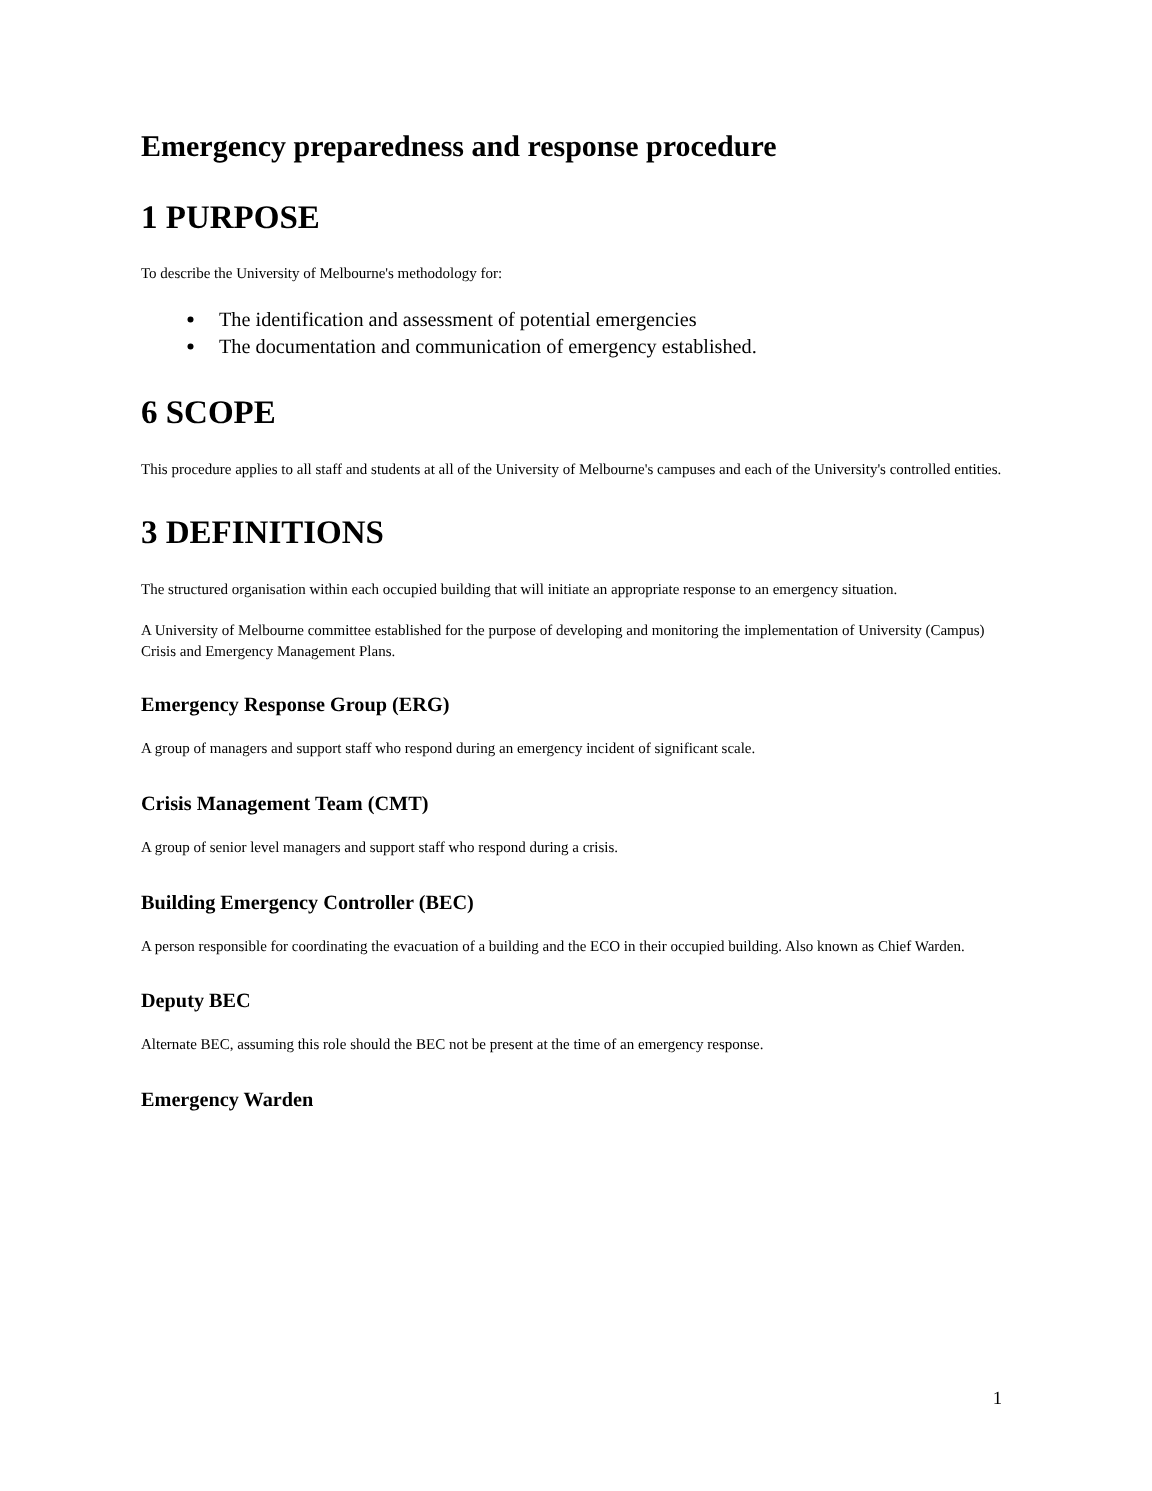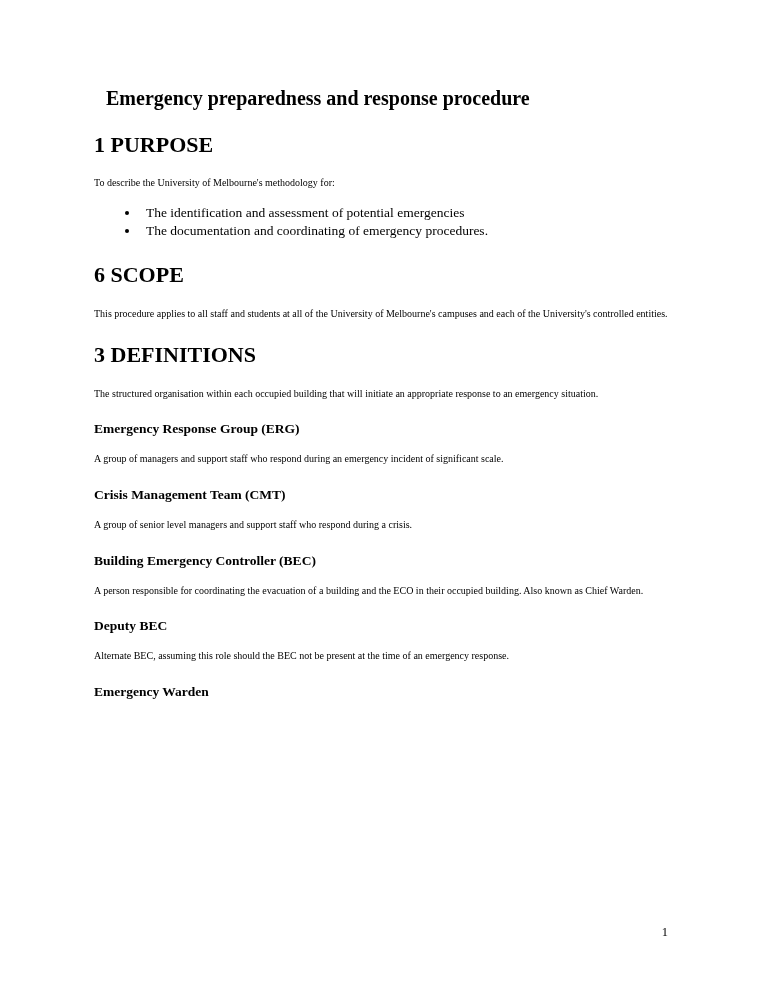--- a/index.html
+++ b/index.html
@@ -14,21 +14,21 @@
     background: #ffffff;
     color: #000000;
     font-family: "Liberation Serif", "DejaVu Serif", serif;
     box-sizing: border-box;
     padding: 86px 94px 40px 94px;
     overflow: hidden;
   }
   .doc-title {
     font-size: 20px;
     font-weight: bold;
-    margin: 0 0 20px 12px;
+    margin: 0 0 20px 0;
     line-height: 1.2;
   }
   .section-heading {
     font-size: 22px;
     font-weight: bold;
     margin: 22px 0 18px 0;
     line-height: 1.2;
   }
   .body-text {
     font-size: 10px;
@@ -65,31 +65,32 @@
 <div class="page">
 
   <h1 class="doc-title">Emergency preparedness and response procedure</h1>
 
   <h2 class="section-heading">1 PURPOSE</h2>
 
   <p class="body-text">To describe the University of Melbourne's methodology for:</p>
 
   <ul class="bullet-list">
     <li>The identification and assessment of potential emergencies</li>
-    <li>The documentation and coordinating of emergency procedures.</li>
+    <li>The documentation and communication of emergency established.</li>
   </ul>
 
   <h2 class="section-heading">6 SCOPE</h2>
 
   <p class="body-text">This procedure applies to all staff and students at all of the University of Melbourne's campuses and each of the University's controlled entities.</p>
 
   <h2 class="section-heading">3 DEFINITIONS</h2>
 
   <p class="body-text">The structured organisation within each occupied building that will initiate an appropriate response to an emergency situation.</p>
 
+  <p class="body-text">A University of Melbourne committee established for the purpose of developing and monitoring the implementation of University (Campus) Crisis and Emergency Management Plans.</p>
 
   <p class="def-term">Emergency Response Group (ERG)</p>
   <p class="body-text">A group of managers and support staff who respond during an emergency incident of significant scale.</p>
 
   <p class="def-term">Crisis Management Team (CMT)</p>
   <p class="body-text">A group of senior level managers and support staff who respond during a crisis.</p>
 
   <p class="def-term">Building Emergency Controller (BEC)</p>
   <p class="body-text">A person responsible for coordinating the evacuation of a building and the ECO in their occupied building.  Also known as Chief Warden.</p>
 

